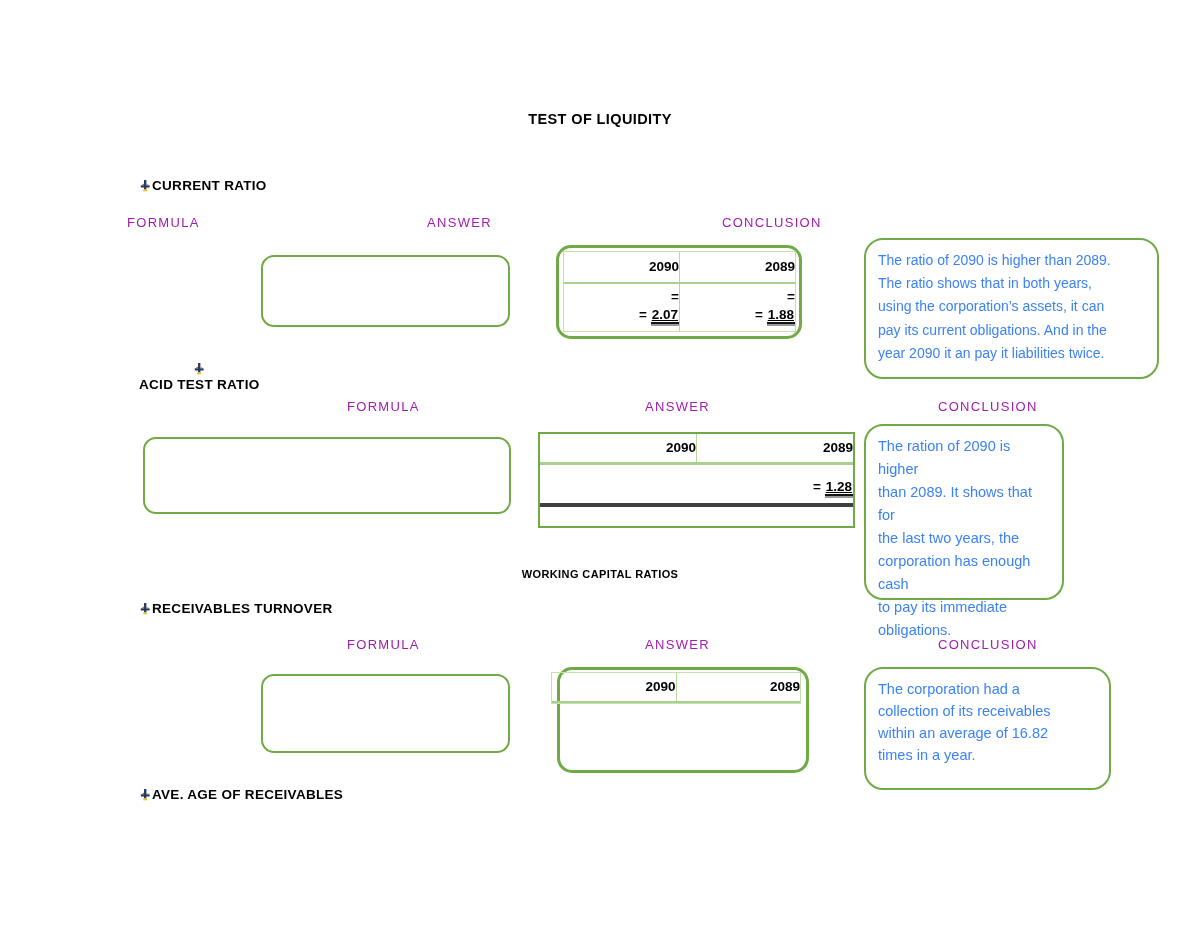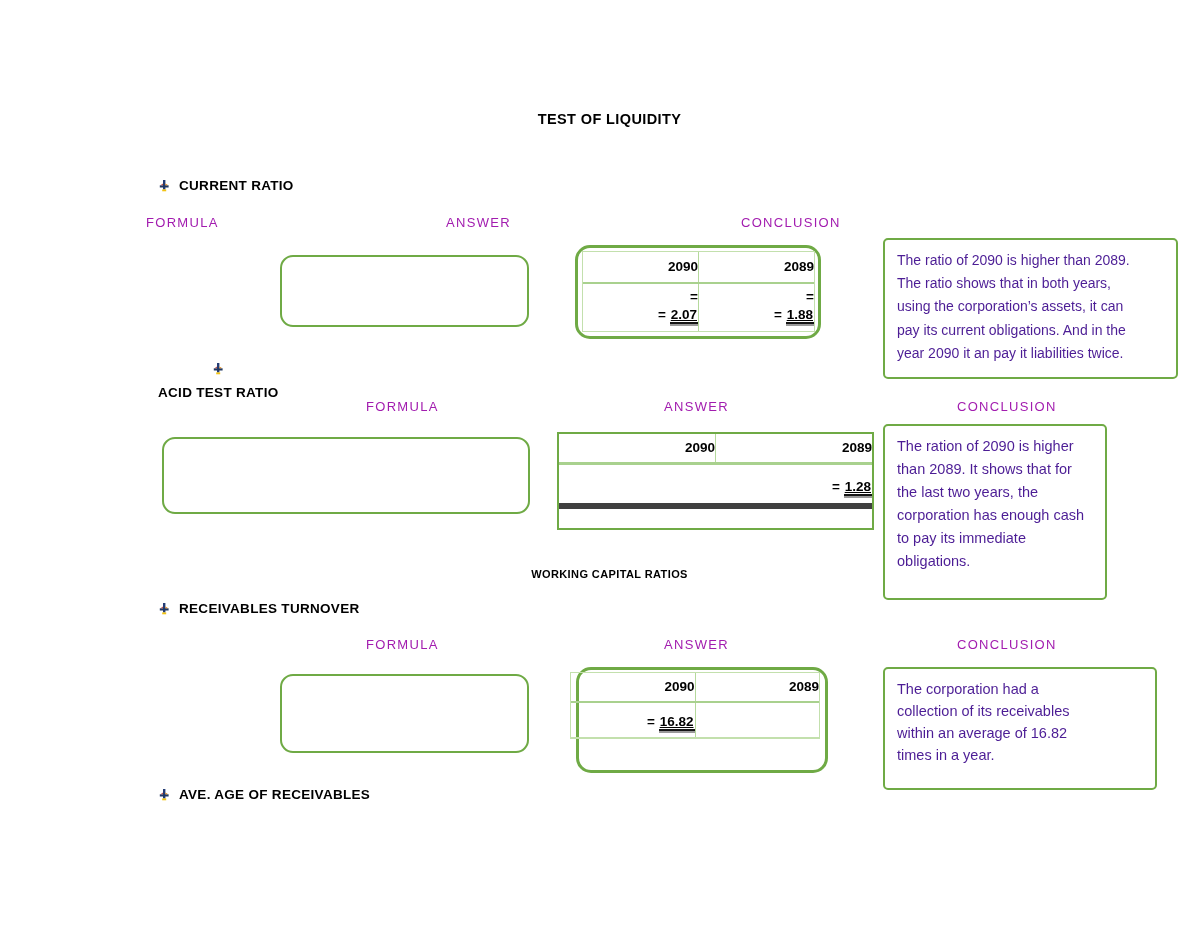--- a/index.html
+++ b/index.html
@@ -1,41 +1,41 @@
 <!DOCTYPE html>
 <html><head>
 <meta charset="utf-8">
 <style>
   html,body{margin:0;padding:0;}
   body{
     width:1200px;height:927px;background:#ffffff;position:relative;
     font-family:"Liberation Sans", sans-serif;color:#000;overflow:hidden;
   }
-  .abs{position:absolute;margin-left:19px;}
+  .abs{position:absolute;}
 
   
   .doc-title{left:0;right:0;top:111px;text-align:center;font-weight:bold;font-size:14.5px;letter-spacing:.4px;}
   .group-title{left:0;right:0;top:568px;text-align:center;font-weight:bold;font-size:11px;letter-spacing:.4px;}
 
-  .bullet-heading{display:flex;align-items:center;gap:9px;}
+  .bullet-heading{display:flex;align-items:center;gap:1px;}
   .bullet-heading .label{font-weight:bold;font-size:13.5px;letter-spacing:.3px;}
   .bullet-icon{width:12px;height:14px;display:inline-block;line-height:0;}
 
   .colhdr{font-size:13px;letter-spacing:1.3px;color:#a21caf;}
 
   
   .formula-box{border:2.5px solid #6faa45;border-radius:13px;box-sizing:border-box;background:transparent;}
   .round-rect{border:3px solid #6faa45;border-radius:15px;box-sizing:border-box;}
   .conclusion{
-    border:2.8px solid #6faa45;border-radius:5px;box-sizing:border-box;
-    white-space:pre-line;padding:9px 12px;color:#4c1d95;
+    border:2.8px solid #6faa45;border-radius:19px;box-sizing:border-box;
+    white-space:pre-line;padding:9px 12px;color:#3b82f6;
   }
   #c1{left:864px;top:238px;width:295px;height:141px;font-size:14px;line-height:23.2px;}
-  #c2{left:864px;top:424px;width:224px;height:176px;font-size:14.5px;line-height:23px;}
-  #c3{left:864px;top:667px;width:274px;height:123px;font-size:14.5px;line-height:22px;}
+  #c2{left:864px;top:424px;width:200px;height:176px;font-size:14.5px;line-height:23px;}
+  #c3{left:864px;top:667px;width:247px;height:123px;font-size:14.5px;line-height:22px;}
 
   #f1{left:261px;top:255px;width:249px;height:72px;}
   #f2{left:143px;top:437px;width:368px;height:77px;}
   #f3{left:261px;top:674px;width:249px;height:79px;}
 
   #a1rect{left:556px;top:245px;width:246px;height:94px;}
   #a3rect{left:557px;top:667px;width:252px;height:106px;}
 
   
   .atable{box-sizing:border-box;background:transparent;}
@@ -46,21 +46,21 @@
   #t1{left:563px;top:251px;width:233px;border:1px solid #c3e0ad;z-index:2;}
   #t1 .hdr .cell{padding:7px 0 8px;}
   #t1 .hdr{border-bottom:2.5px solid #a9d18e;}
   #t1 .body .cell{padding:5px 0 9px;}
   #t1 .eq{margin-bottom:3px;}
 
   #t2{left:538px;top:432px;width:317px;border:2px solid #6faa45;}
   #t2 .hdr .cell{padding:6px 0 7px;}
   #t2 .hdr{border-bottom:3px solid #a9d18e;}
   #t2 .body .cell{padding:14px 0 9px;}
-  #t2 .body{border-bottom:6px solid #404040;gap:44px;}
+  #t2 .body{border-bottom:4px solid #404040;gap:44px;}
   #t2 .empty{height:19px;}
 
   #t3{left:551px;top:672px;width:250px;border:1px solid #c3e0ad;z-index:2;}
   #t3 .hdr .cell{padding:6px 0 7px;}
   #t3 .hdr{border-bottom:2.5px solid #a9d18e;}
   #t3 .body .cell{padding:11px 0 8px;}
   #t3 .body{border-bottom:1.5px solid #c3e0ad;}
 
   .u{border-bottom:2px solid #151515;box-shadow:0 2px 0 #999;padding:0 1px;text-decoration:underline;}
 </style>
@@ -166,24 +166,20 @@
 <div class="abs colhdr" style="left:938px;top:637px;">CONCLUSION</div>
 
 <div class="abs formula-box" id="f3"></div>
 
 <div class="abs round-rect" id="a3rect"></div>
 <div class="abs atable" id="t3">
   <div class="row hdr">
     <div class="cell">2090</div>
     <div class="cell">2089</div>
   </div>
-  <div class="row body">
-    <div class="cell"><span>= </span><span class="u">16.82</span></div>
-    <div class="cell"><span></span><span></span></div>
-  </div>
 </div>
 
 <div class="abs conclusion" id="c3">The corporation had a
 collection of its receivables
 within an average of 16.82
 times in a year.</div>
 
 <div class="abs bullet-heading" style="left:139px;top:787px;">
   <span class="bullet-icon">
     <svg width="12" height="14" viewBox="0 0 12 14">

